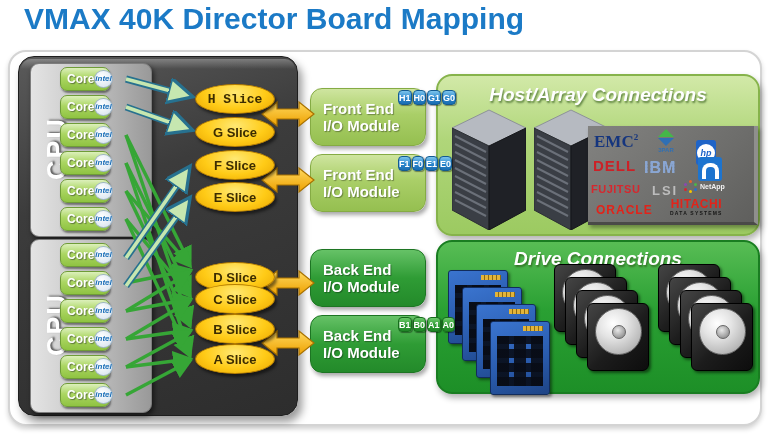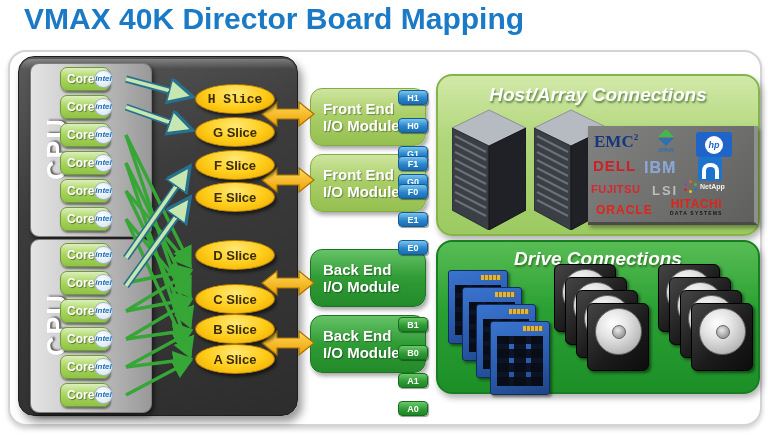--- a/index.html
+++ b/index.html
@@ -32,31 +32,31 @@
   .intel{width:24px;height:16px;border-radius:50%;background:radial-gradient(circle at 40% 35%,#ffffff,#dfe9f2 70%,#b9c9d8);
     border:1px solid #9fb4c6;color:#1b6fb8;font-size:8px;font-weight:bold;font-style:italic;
     display:flex;align-items:center;justify-content:center;line-height:1;}
 
   .slice{position:absolute;left:195px;width:78px;height:28px;border-radius:50%;z-index:6;
     background:radial-gradient(ellipse at 50% 28%,#ffe873 0%,#ffcb17 55%,#e8a400 100%);
     border:1px solid #b57d00;box-shadow:2px 3px 3px rgba(0,0,0,.5);
     display:flex;align-items:center;justify-content:center;
     font-size:13px;font-weight:bold;color:#3c2c00;}
   .sl-h{top:84px;font-family:Liberation Mono, monospace;} .sl-g{top:117px;} .sl-f{top:150px;} .sl-e{top:182px;}
-  .sl-d{top:240px;} .sl-c{top:284px;} .sl-b{top:314px;} .sl-a{top:344px;}
+  .sl-d{top:262px;} .sl-c{top:284px;} .sl-b{top:314px;} .sl-a{top:344px;}
 
   .module{position:absolute;left:310px;width:116px;height:58px;border-radius:12px;z-index:4;
     box-shadow:2px 3px 4px rgba(0,0,0,.35);display:flex;flex-direction:column;justify-content:center;
     padding-left:12px;box-sizing:border-box;color:#fff;font-weight:bold;font-size:15px;line-height:1.16;
     text-shadow:1px 1px 1px rgba(0,0,0,.35);}
   .front{background:linear-gradient(180deg,#cfe5a0 0%,#aacf68 45%,#95bf50 100%);border:1px solid #85ab44;}
   .back{background:linear-gradient(180deg,#66c267 0%,#2f9c35 50%,#238a2a 100%);border:1px solid #1d7523;}
   .m1{top:88px;} .m2{top:154px;} .m3{top:249px;} .m4{top:315px;}
 
-  .chipcol{position:absolute;left:398px;width:30px;display:flex;flex-direction:column;gap:13px;z-index:7;}
+  .chipcol{position:absolute;left:398px;width:30px;display:flex;flex-direction:row;gap:1px;z-index:7;}
   .cc1{top:90px;} .cc2{top:156px;} .cc3{top:251px;} .cc4{top:317px;}
   .chip{height:13px;border-radius:4px;display:flex;align-items:center;justify-content:center;
     color:#fff;font-size:9px;font-weight:bold;box-shadow:1px 1px 1px rgba(0,0,0,.4);}
   .chip.fe{background:linear-gradient(180deg,#7cc4ec 0%,#2a86cd 55%,#1a6db1 100%);border:1px solid #135a91;}
   .chip.be{background:linear-gradient(180deg,#6cc96a 0%,#2f9c35 55%,#1f8526 100%);border:1px solid #176b1d;}
 
   .panel{position:absolute;left:436px;width:320px;border-radius:16px;z-index:2;box-shadow:2px 4px 6px rgba(0,0,0,.3);}
   .host{top:74px;height:158px;background:linear-gradient(180deg,#d2e9a8 0%,#b0d67a 40%,#9cca61 100%);border:2px solid #86b34b;}
   .drive{top:240px;height:150px;background:linear-gradient(180deg,#58bd55 0%,#2aa033 45%,#1d8f27 100%);border:2px solid #197d21;}
   .panel-title{position:absolute;left:0;right:0;text-align:center;font-size:19px;font-weight:bold;color:#fff;
@@ -69,21 +69,21 @@
   .logoboard{position:absolute;left:150px;top:50px;width:166px;height:96px;border-radius:0;
     background:linear-gradient(135deg,#828280 0%,#6e6e6c 60%,#5f5f5d 100%);
     border-right:4px solid #8f8f8d;border-bottom:3px solid #4a4a48;box-shadow:2px 3px 4px rgba(0,0,0,.35);}
   .v{position:absolute;white-space:nowrap;}
   .v-emc{left:6px;top:6px;font-family:"Liberation Serif",serif;font-weight:bold;font-size:17px;color:#15357e;}
   .v-emc sup{font-size:9px;}
   .v-3par{left:70px;top:3px;display:flex;flex-direction:column;align-items:center;}
   .chev-up{width:0;height:0;border-left:8px solid transparent;border-right:8px solid transparent;border-bottom:8px solid #45b649;}
   .chev-dn{width:0;height:0;border-left:8px solid transparent;border-right:8px solid transparent;border-top:8px solid #2f6fb4;margin-top:1px;}
   .v-3par .t{font-size:6px;font-weight:bold;color:#2f6fb4;margin-top:1px;}
-  .v-hp{left:108px;top:6px;width:36px;height:25px;border-radius:3px;background:#1f64c8;display:flex;align-items:center;justify-content:center;text-align:center;}
+  .v-hp{left:108px;top:14px;width:20px;height:25px;border-radius:3px;background:#1f64c8;display:flex;align-items:center;justify-content:center;text-align:center;}
   .v-hp .circ{width:18px;height:18px;border-radius:50%;background:#fff;display:flex;align-items:center;justify-content:center;
     font-size:9px;font-weight:bold;font-style:italic;color:#1f64c8;}
   .v-dell{left:5px;top:31px;font-size:15px;font-weight:bold;color:#cc2127;letter-spacing:1px;}
   .v-ibm{left:56px;top:33px;font-size:16px;font-weight:bold;color:#8aa6d2;letter-spacing:1px;
     background:repeating-linear-gradient(180deg,#8aa6d2 0 2px,#5b769e 2px 3px);-webkit-background-clip:text;background-clip:text;}
   .v-arch{left:110px;top:31px;width:24px;height:24px;border-radius:3px;background:#1d74cf;display:flex;align-items:flex-end;justify-content:center;}
   .v-arch .a{width:9px;height:12px;border:4px solid #fff;border-bottom:none;border-radius:8px 8px 0 0;margin-bottom:2px;}
   .v-fujitsu{left:3px;top:57px;font-size:11px;font-weight:bold;color:#d6272e;letter-spacing:.5px;}
   .v-lsi{left:64px;top:57px;font-size:13px;font-weight:bold;color:#bcbcbc;letter-spacing:2px;}
   .v-netapp{left:96px;top:54px;display:flex;align-items:center;gap:3px;}

